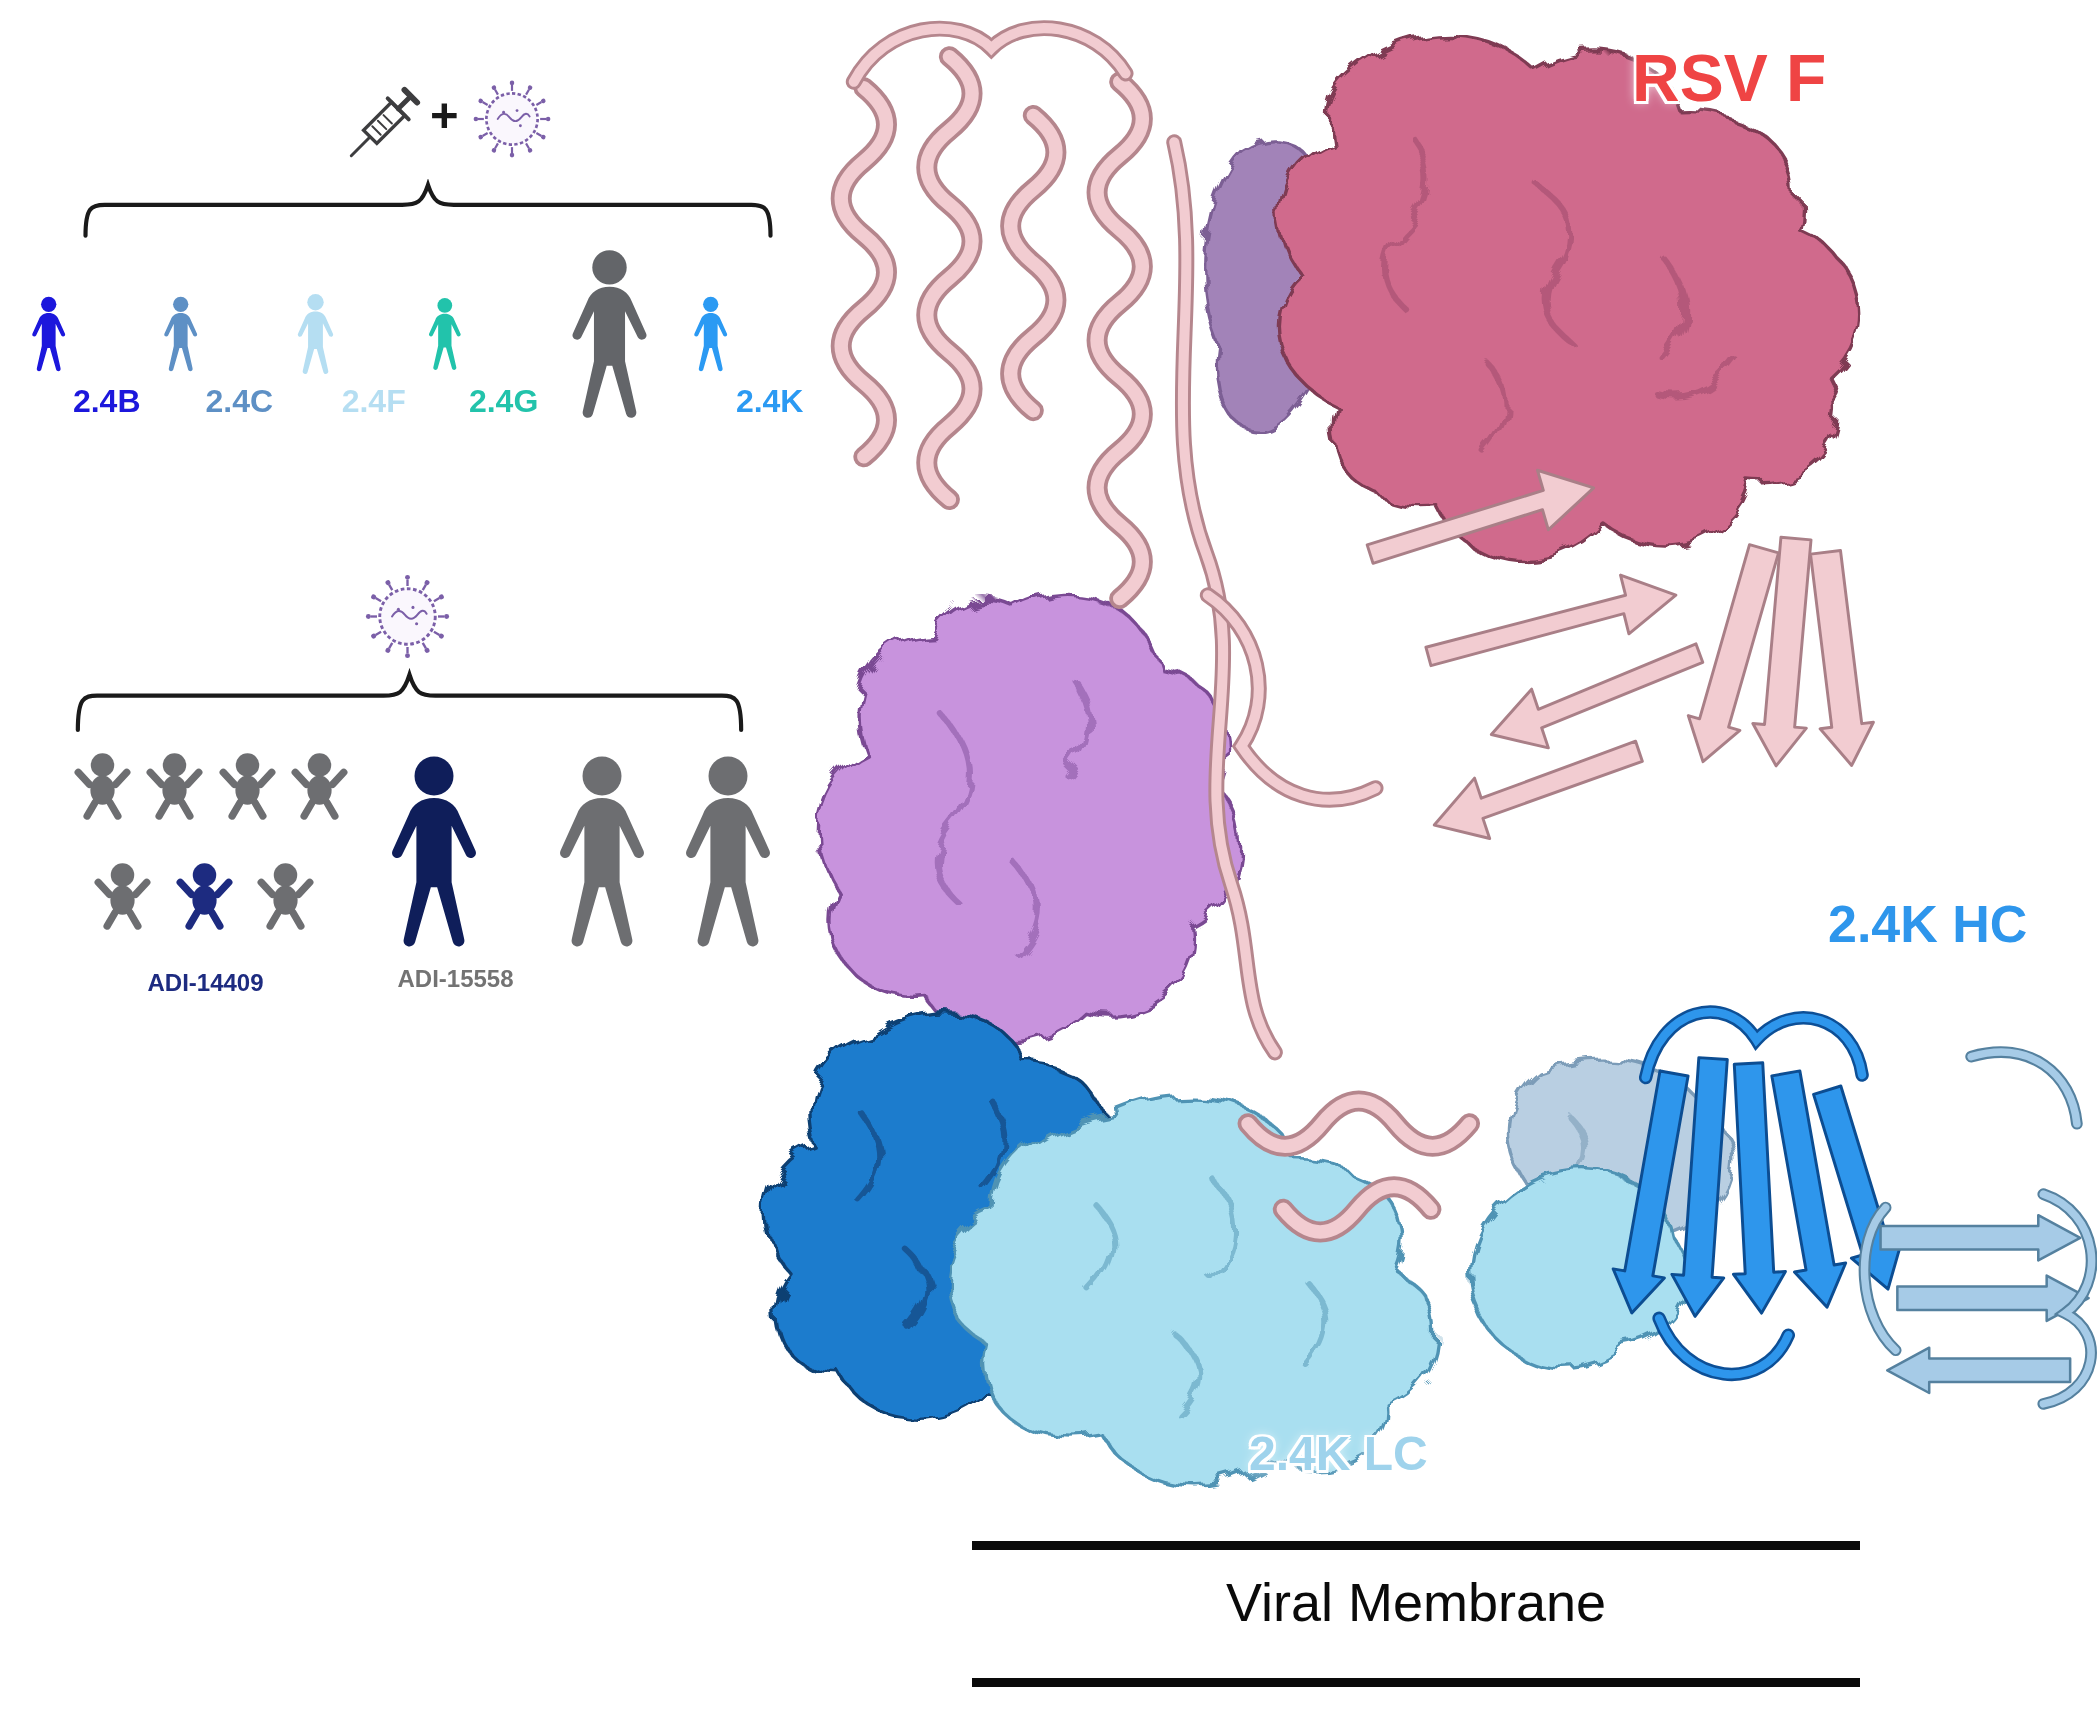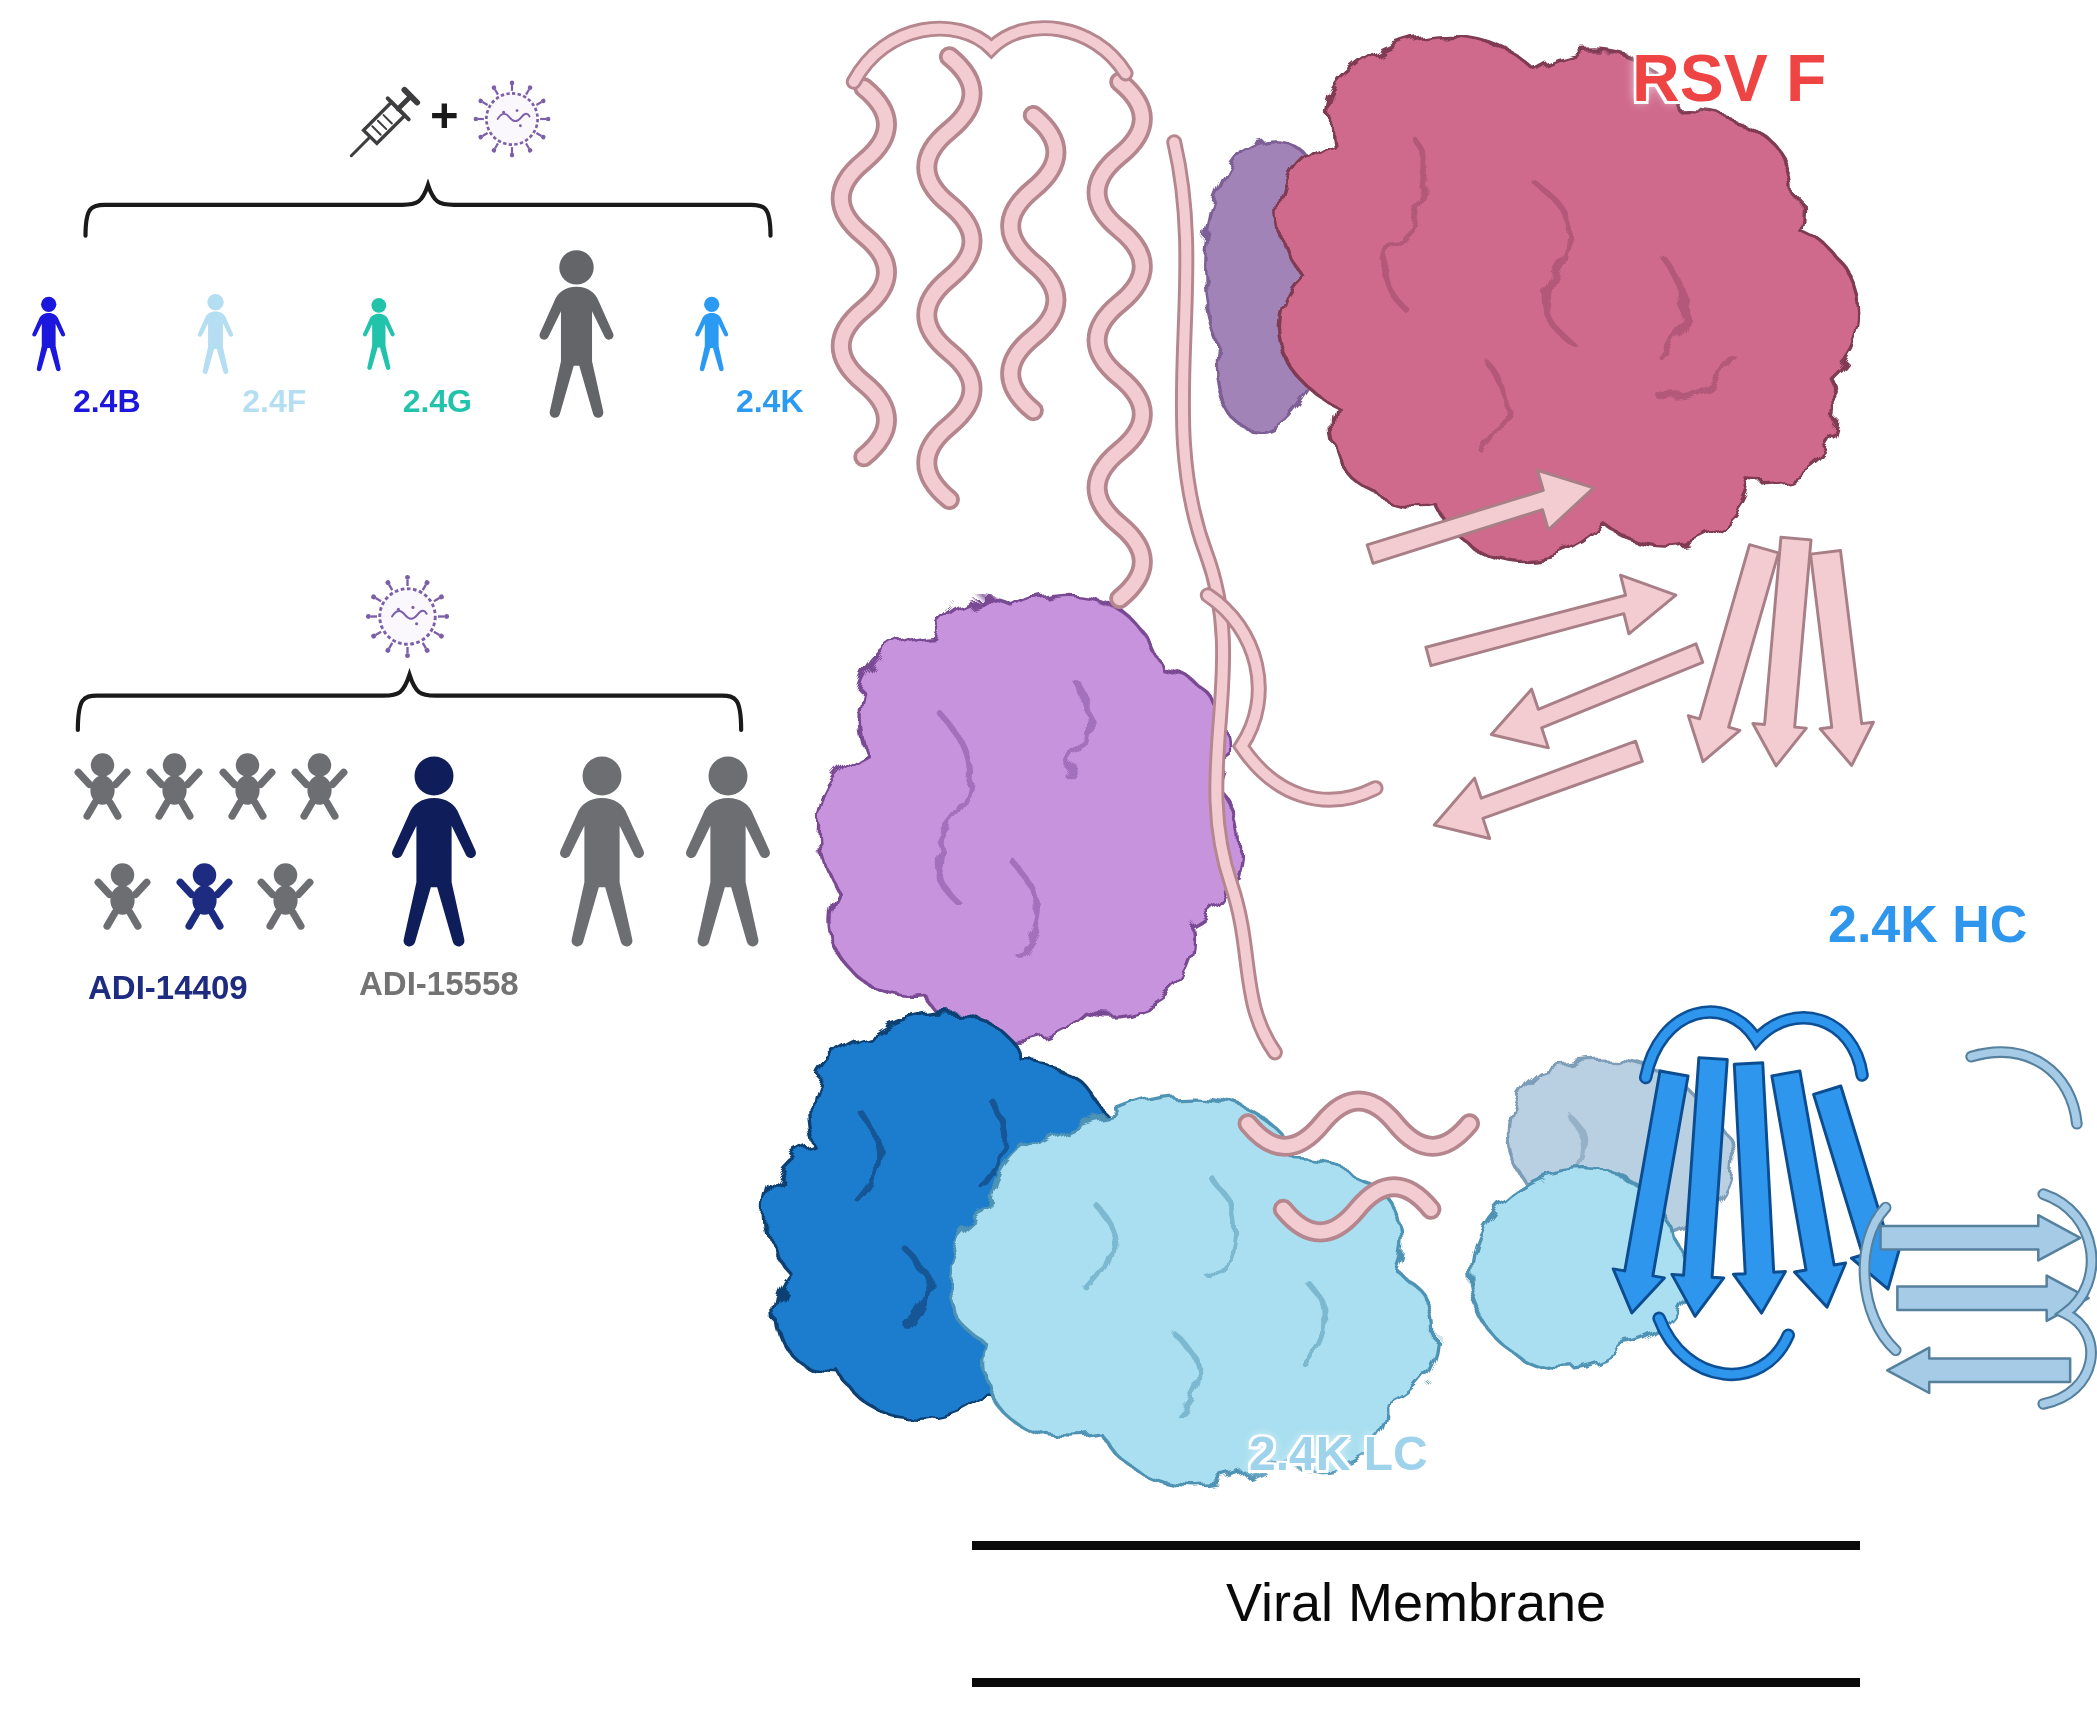--- a/index.html
+++ b/index.html
@@ -7,21 +7,21 @@
     width:2098px;height:1729px;position:relative;overflow:hidden;
     background:#ffffff;
     font-family:"Liberation Sans","DejaVu Sans",sans-serif;
     color:#1a1a1a;
   }
   .abs{position:absolute}
   .plus-sign{font-size:49px;font-weight:bold;color:#1a1a1a;line-height:1}
   .people-row{display:flex;justify-content:space-between;width:780px}
   .person-col{width:117px;display:flex;flex-direction:row;align-items:flex-end}
   .subject-label{font-weight:bold;font-size:32px;text-align:center;margin-top:6.7px;min-height:37px}
-  .cohort-label{font-weight:bold;font-size:33px;text-align:left;white-space:nowrap}
+  .cohort-label{font-weight:bold;font-size:24px;text-align:center;white-space:nowrap}
   .struct-label{font-weight:bold;white-space:nowrap}
   .halo{text-shadow:-2.5px -2.5px 0 #fff,2.5px -2.5px 0 #fff,-2.5px 2.5px 0 #fff,2.5px 2.5px 0 #fff,0 -2.5px 0 #fff,0 2.5px 0 #fff,-2.5px 0 0 #fff,2.5px 0 0 #fff,0 0 11.7px #fff}
   .brace{fill:none;stroke:#1a1a1a;stroke-width:5;stroke-linecap:round}
   .membrane-line{background:#0a0a0a;height:9.2px}
   .membrane-text{font-size:54px;color:#0a0a0a;text-align:center}
 
   
   .dens{stroke-width:4;stroke-linejoin:round}
   .tex{fill:none;stroke-width:7;stroke-linecap:round;opacity:.6}
   .pinkO{fill:none;stroke:#b5868d;stroke-width:25;stroke-linecap:round}
@@ -109,20 +109,26 @@
     </svg>
 
     <div class="abs people-row" style="left:23.5px;top:248px">
       <div class="person-col">
         <svg width="111" height="172" viewBox="0 0 100 155" style="color: rgb(28, 23, 220);">
             <use href="#person" width="100" height="155"></use>
           </svg>
         <div class="subject-label" style="color: rgb(28, 23, 220);">2.4B</div>
       </div>
       <div class="person-col">
+        <svg width="111" height="172" viewBox="0 0 100 155" style="color: rgb(94, 144, 197);">
+            <use href="#person" width="100" height="155"></use>
+          </svg>
+        <div class="subject-label" style="color: rgb(94, 144, 197);">2.4C</div>
+      </div>
+      <div class="person-col">
         <svg width="111" height="172" viewBox="0 0 100 155" style="color: rgb(181, 222, 242);">
             <use href="#person" width="100" height="155"></use>
           </svg>
         <div class="subject-label" style="color: rgb(181, 222, 242);">2.4F</div>
       </div>
       <div class="person-col">
         <svg width="111" height="172" viewBox="0 0 100 155" style="color: rgb(34, 195, 171);">
             <use href="#person" width="100" height="155"></use>
           </svg>
         <div class="subject-label" style="color: rgb(34, 195, 171);">2.4G</div>

